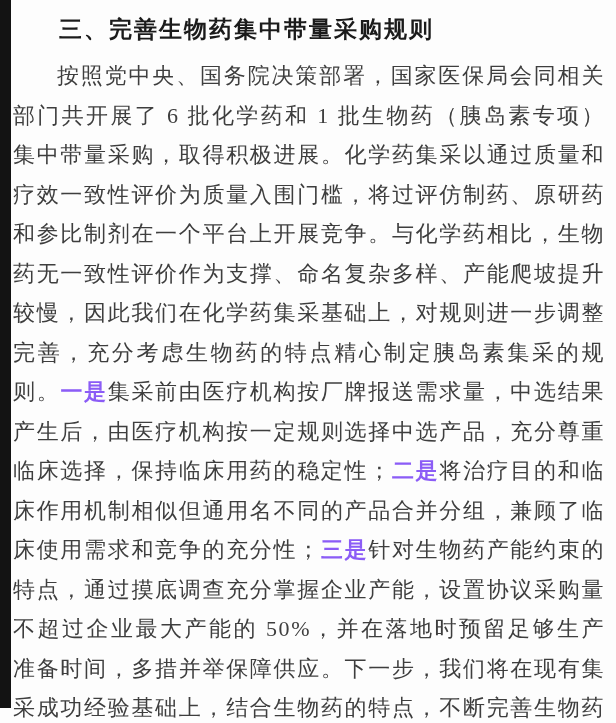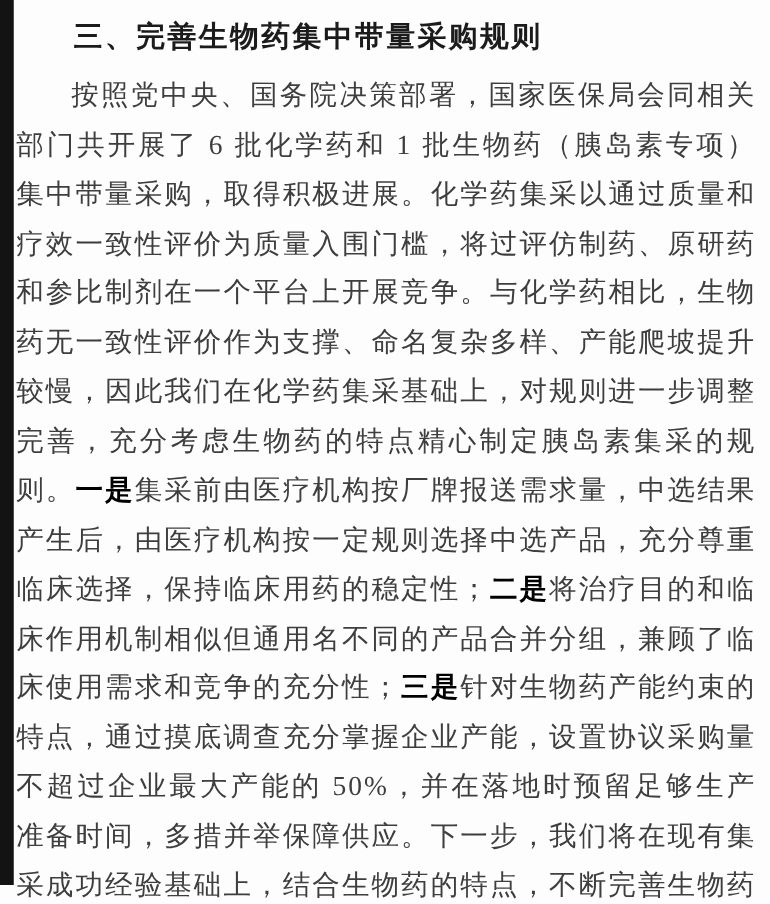--- a/index.html
+++ b/index.html
@@ -46,21 +46,21 @@
     font-size: 22px;
     line-height: 39.5px;
     letter-spacing: 1.6px;
     color: #3e3e3e;
     text-align: justify;
     text-justify: inter-character;
     text-indent: 2em;
   }
   .body-paragraph .b {
     font-weight: 700;
-    color: #000000;
+    color: #8b5cf6;
   }
 </style>
 </head>
 <body>
 
 <div class="page">
   <div class="scan-edge"></div>
   <div class="content">
     <h1 class="heading">三、完善生物药集中带量采购规则</h1>
     <p class="body-paragraph"><span>按照党中央、国务院决策部署，国家医保局会同相关部门共开展了 6 批化学药和 1 批生物药（胰岛素专项）集中带量采购，取得积极进展。化学药集采以通过质量和疗效一致性评价为质量入围门槛，将过评仿制药、原研药和参比制剂在一个平台上开展竞争。与化学药相比，生物药无一致性评价作为支撑、命名复杂多样、产能爬坡提升较慢，因此我们在化学药集采基础上，对规则进一步调整完善，充分考虑生物药的特点精心制定胰岛素集采的规则。</span><span class="b">一是</span><span>集采前由医疗机构按厂牌报送需求量，中选结果产生后，由医疗机构按一定规则选择中选产品，充分尊重临床选择，保持临床用药的稳定性；</span><span class="b">二是</span><span>将治疗目的和临床作用机制相似但通用名不同的产品合并分组，兼顾了临床使用需求和竞争的充分性；</span><span class="b">三是</span><span>针对生物药产能约束的特点，通过摸底调查充分掌握企业产能，设置协议采购量不超过企业最大产能的 50%，并在落地时预留足够生产准备时间，多措并举保障供应。下一步，我们将在现有集采成功经验基础上，结合生物药的特点，不断完善生物药集采规则。</span></p>

